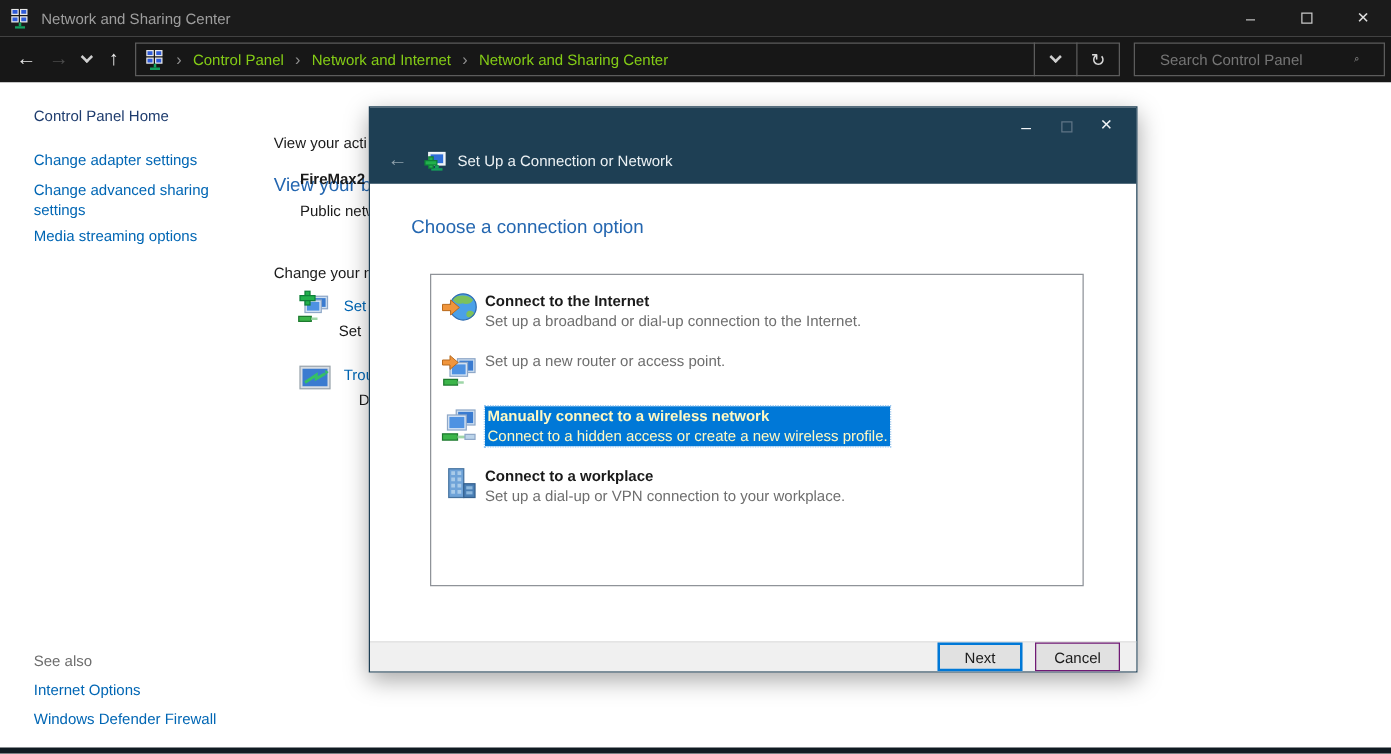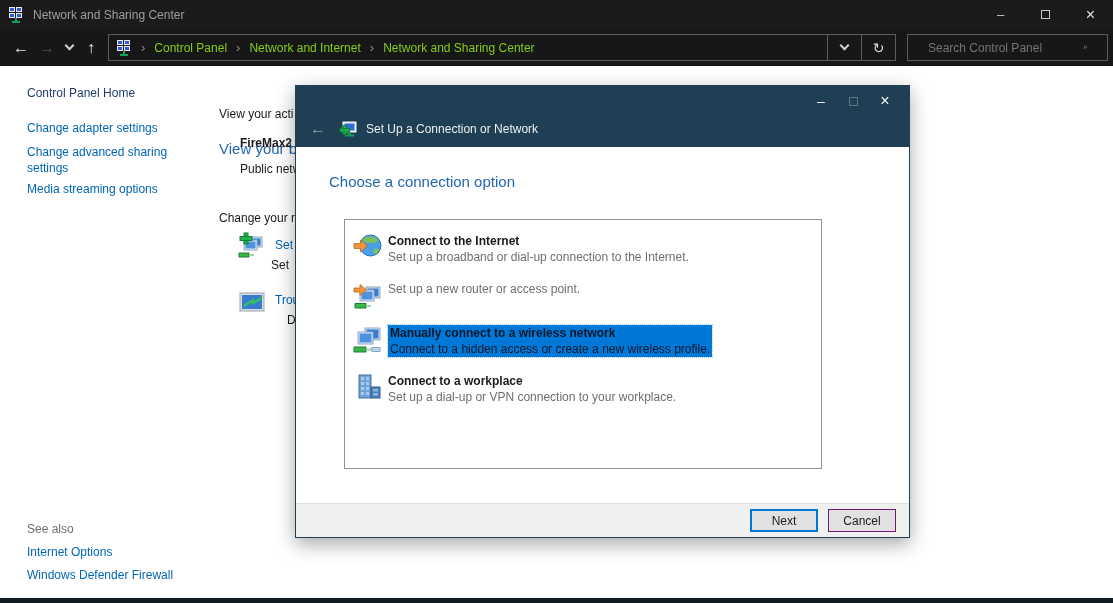--- a/index.html
+++ b/index.html
@@ -47,29 +47,29 @@
   .dialog { position:absolute; left:295px; top:85px; width:615px; height:453px; background:#fff; border:1px solid #1e3f54; box-shadow:0 6px 18px rgba(0,0,0,.35); }
   .dlg-header { position:absolute; left:0; top:0; width:100%; height:61px; background:#1e3f54; }
   .dlg-controls { position:absolute; top:4px; right:8px; display:flex; }
   .dlg-cbtn { width:32px; height:22px; display:flex; align-items:center; justify-content:center; color:#f2f5f7; font-size:14px; }
   .dlg-max-box { width:9px; height:9px; border:1px solid #5f7585; display:inline-block; }
   .dlg-nav { position:absolute; left:14px; bottom:9px; display:flex; align-items:center; }
   .dlg-back { color:#8fa1ac; font-size:16px; margin-right:13px; }
   .dlg-ico { width:18px; height:18px; margin-right:9px; }
   .dlg-title { color:#ecf1f4; font-size:12px; }
   .dlg-heading { position:absolute; left:33px; top:87px; font-size:15px; color:#2366b0; }
-  .optbox { position:absolute; left:48px; top:133px; width:478px; height:250px; border:1px solid #8f9399; background:#fff; padding:12px 8px 0 8px; overflow:hidden; }
+  .optbox { position:absolute; left:48px; top:133px; width:523px; height:250px; border:1px solid #8f9399; background:#fff; padding:12px 8px 0 8px; overflow:hidden; }
   .opt-row { display:flex; margin-bottom:15px; cursor:default; }
   .opt-ico { width:30px; height:30px; flex:0 0 auto; margin-right:5px; }
   .opt-text { padding-top:1px; }
   .opt-title { font-weight:bold; font-size:12px; color:#1a1a1a; line-height:16px; }
   .opt-desc { font-size:12px; color:#6e6e6e; line-height:16px; }
   .opt-row.selected .opt-text { background:#0078d7; outline:1px dotted #9cc7ee; padding:0 2px; }
-  .opt-row.selected .opt-title, .opt-row.selected .opt-desc { color:#0f172a; }
-  .dlg-footer { position:absolute; left:0; bottom:0; width:100%; height:34px; background:#f0f0f0; border-top:1px solid #dfdfdf; display:flex; align-items:center; justify-content:flex-end; padding-right:13px; }
+  .opt-row.selected .opt-title, .opt-row.selected .opt-desc { color:#fef9c3; }
+  .dlg-footer { position:absolute; left:0; bottom:0; width:100%; height:24px; background:#f0f0f0; border-top:1px solid #dfdfdf; display:flex; align-items:flex-start; justify-content:flex-end; padding-right:13px; }
   .btn { height:23px; min-width:68px; background:#e1e1e1; border:1px solid #701a75; font-family:"Liberation Sans",sans-serif; font-size:12px; color:#1a1a1a; display:flex; align-items:center; justify-content:center; }
   .btn.default { border:2px solid #0078d7; }
   .btn + .btn { margin-left:10px; }
 </style>
 </head>
 <body>
 
 <div class="titlebar">
   <svg class="app-ico" viewBox="0 0 16 16">
     <rect x="1" y="0" width="6" height="5" fill="#e8e8e8"></rect>

